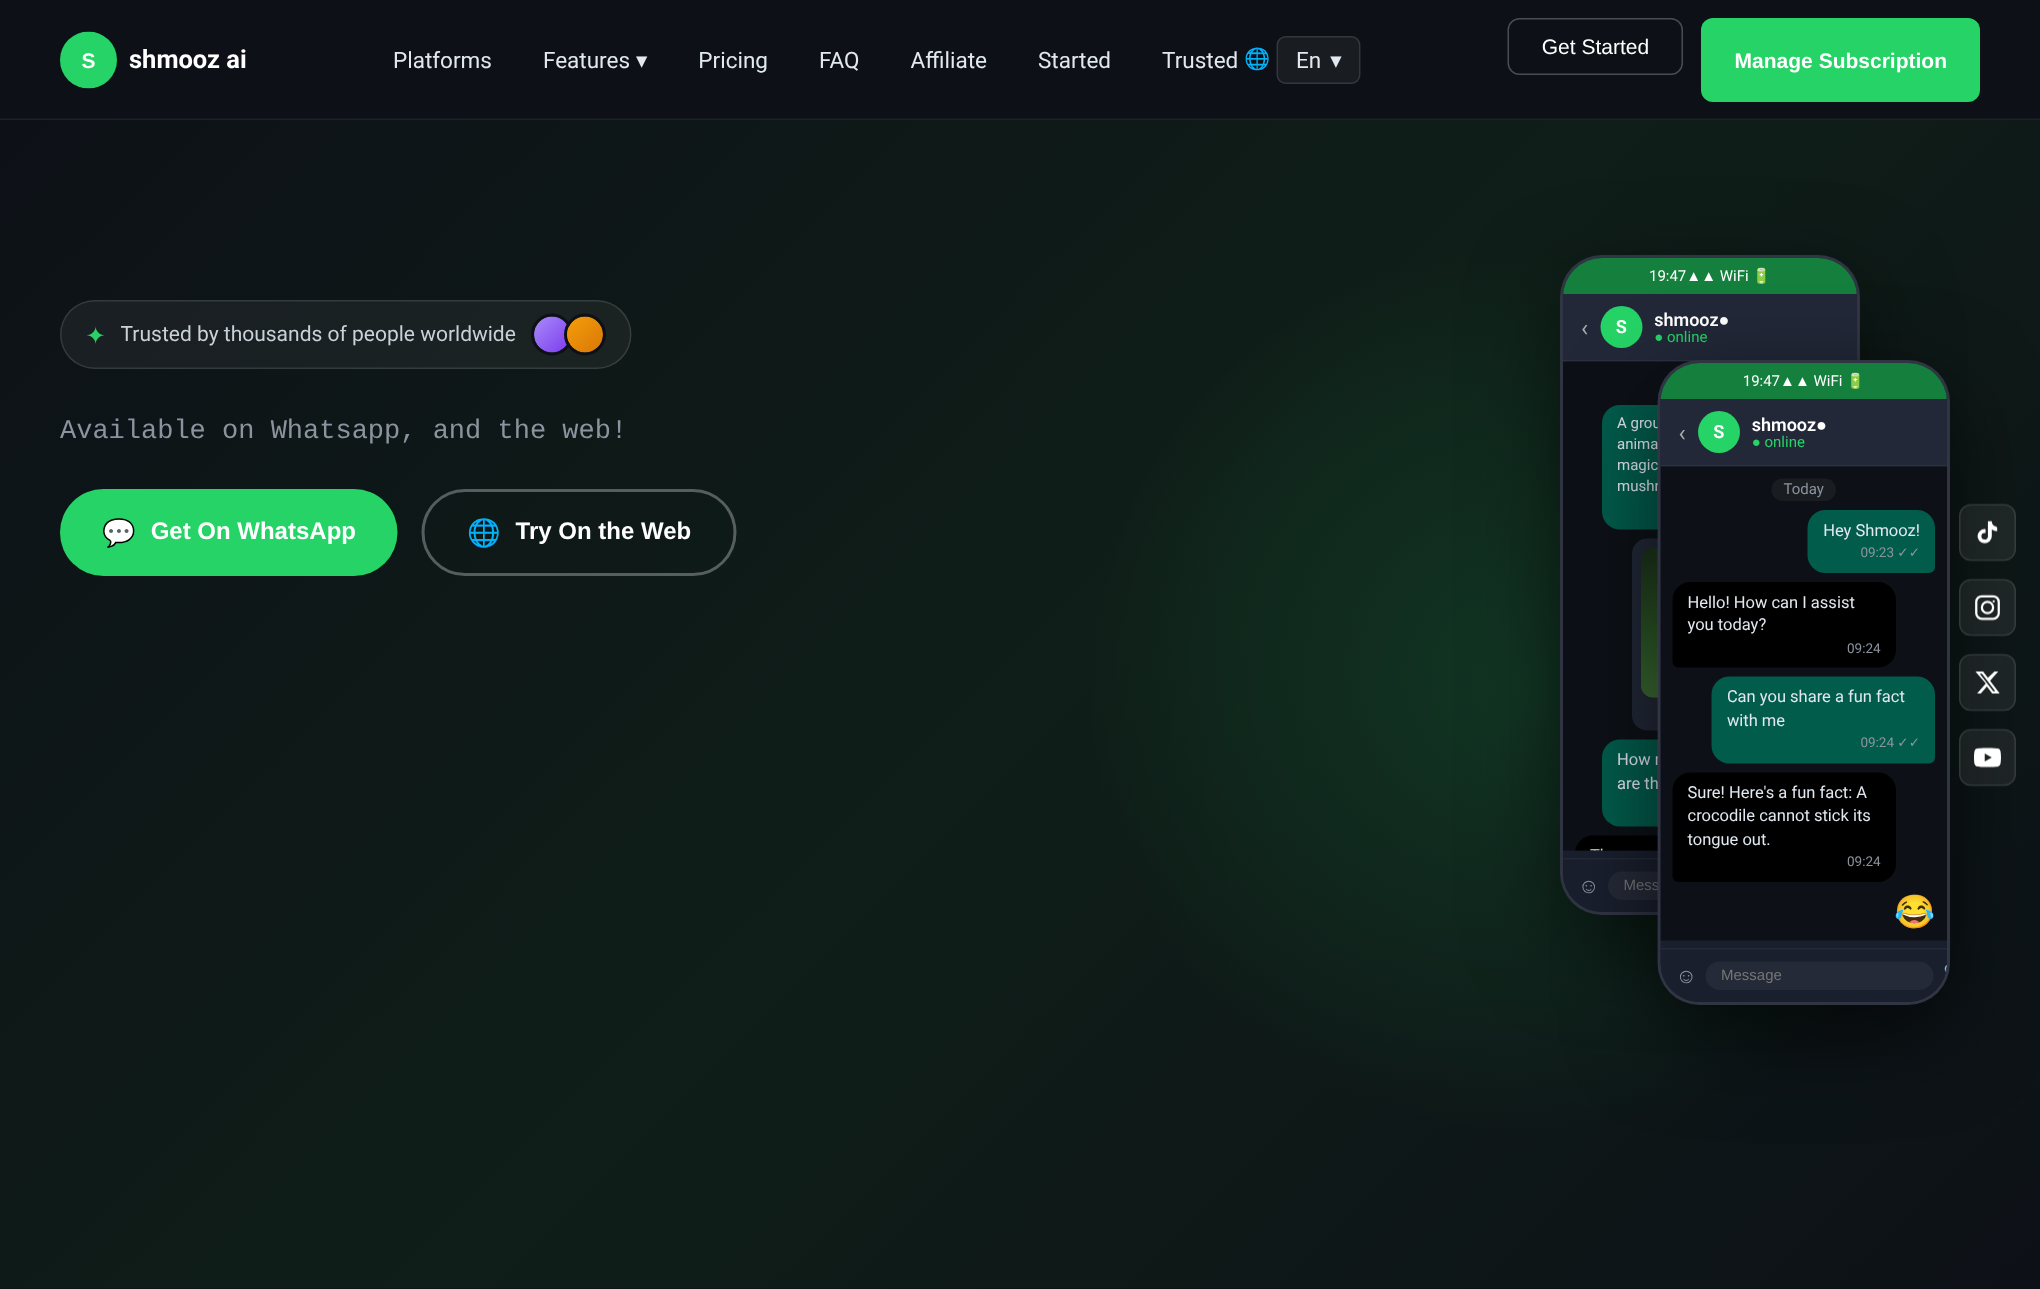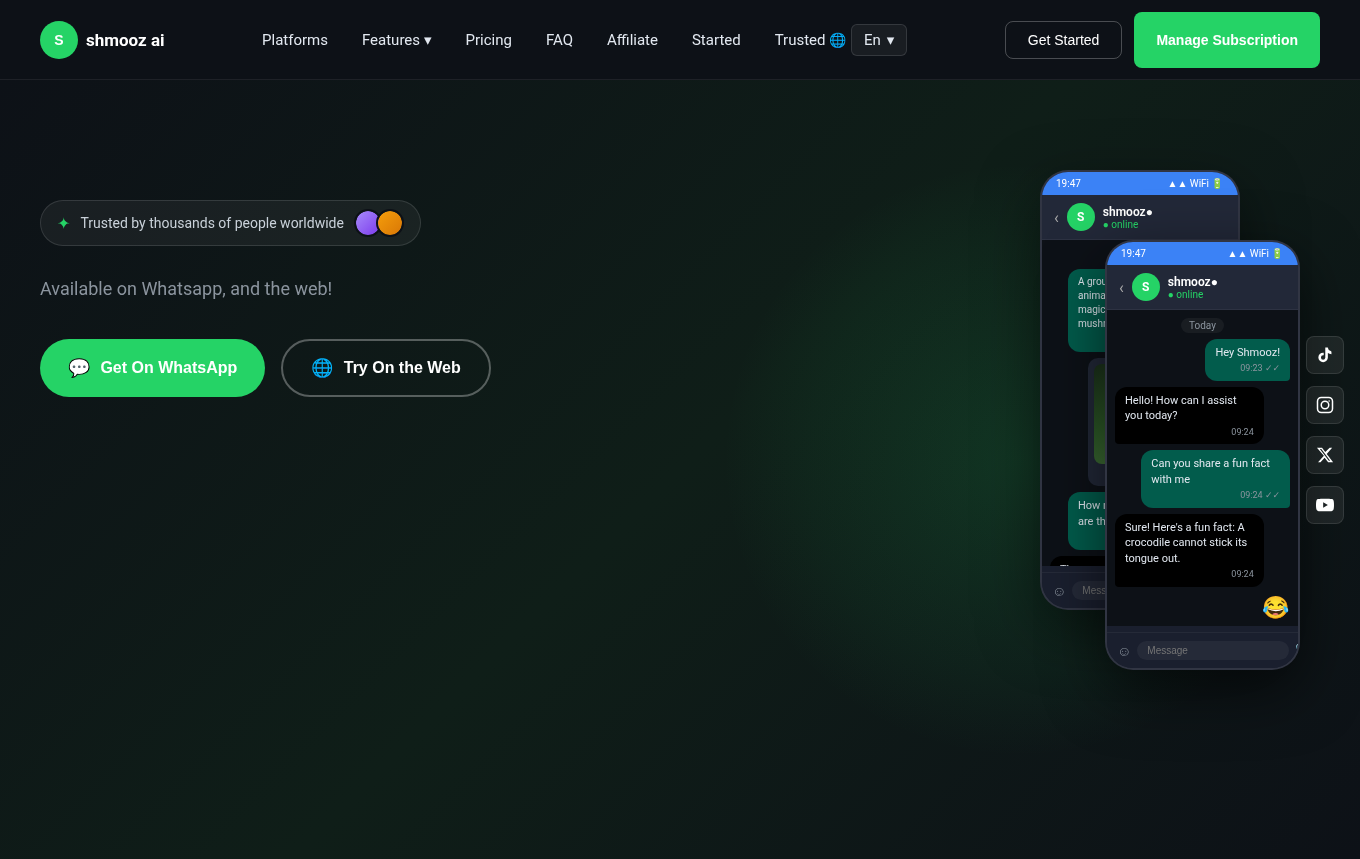--- a/index.html
+++ b/index.html
@@ -44,21 +44,21 @@
       font-size: 15px;
       padding: 8px 14px;
       border-radius: 6px;
       display: flex;
       align-items: center;
       gap: 4px;
       transition: background 0.15s;
     }
     .nav-right {
       display: flex;
-      align-items: center;
+      align-items: flex-start;
       gap: 12px;
     }
     .lang-select {
       display: flex;
       align-items: center;
       gap: 6px;
       color: #e2e8f0;
       font-size: 15px;
       background: rgba(255,255,255,0.05);
       border: 1px solid rgba(255,255,255,0.12);
@@ -145,21 +145,22 @@
     .hero-title {
       font-size: 58px;
       font-weight: 800;
       line-height: 1.1;
       color: #fff;
       margin-bottom: 20px;
     }
     .hero-subtitle {
       font-size: 18px;
       color: #8b949e;
-      margin-bottom: 40px;
+      margin-bottom: 28px;
+      font-family: Liberation Mono, monospace;
     }
     .hero-buttons {
       display: flex;
       gap: 16px;
       flex-wrap: wrap;
     }
     .btn-whatsapp {
       display: flex;
       align-items: center;
       gap: 10px;
@@ -226,24 +227,24 @@
       height: 430px;
       background: #1a1f2e;
       border-radius: 28px;
       border: 2px solid rgba(255,255,255,0.1);
       overflow: hidden;
       box-shadow: 0 20px 60px rgba(0,0,0,0.6);
       z-index: 3;
     }
 
     .phone-status-bar {
-      background: #3b82f6;
+      background: #15803d;
       padding: 6px 14px;
       display: flex;
-      justify-content: space-between;
+      justify-content: center;
       align-items: center;
       font-size: 10px;
       color: #fff;
     }
     .phone-header {
       background: #222838;
       padding: 8px 12px;
       display: flex;
       align-items: center;
       gap: 8px;

